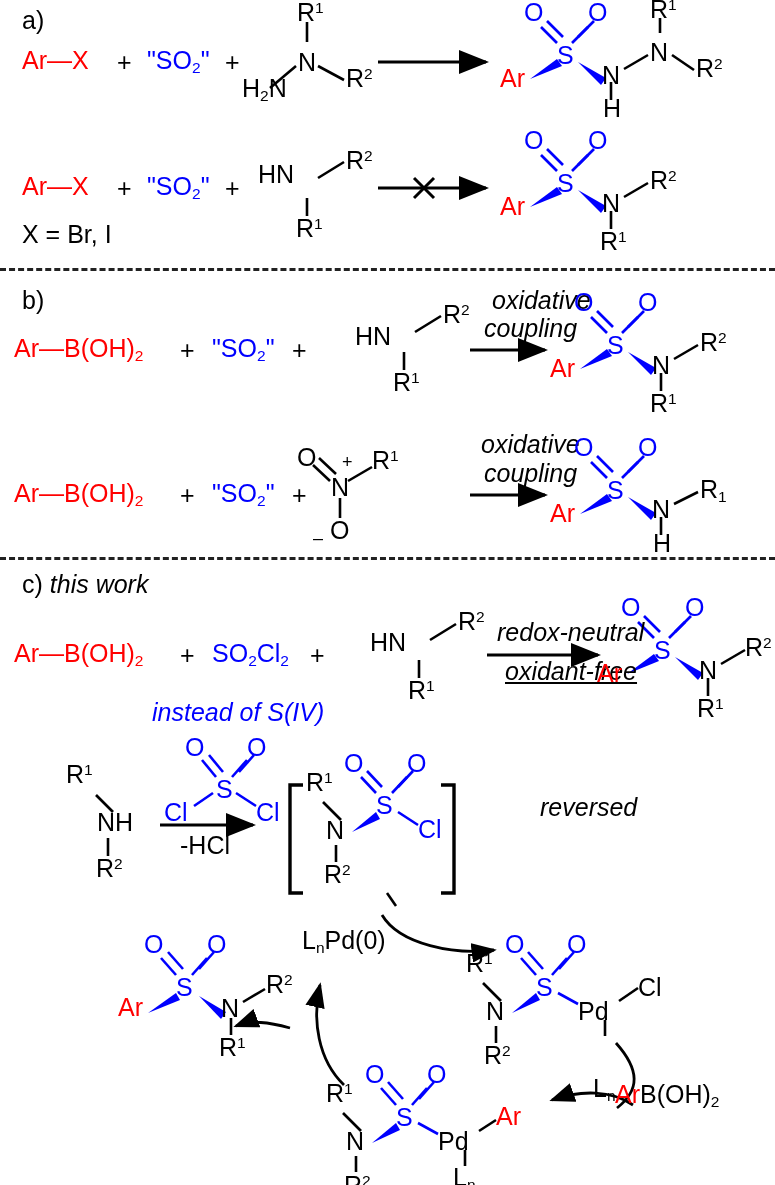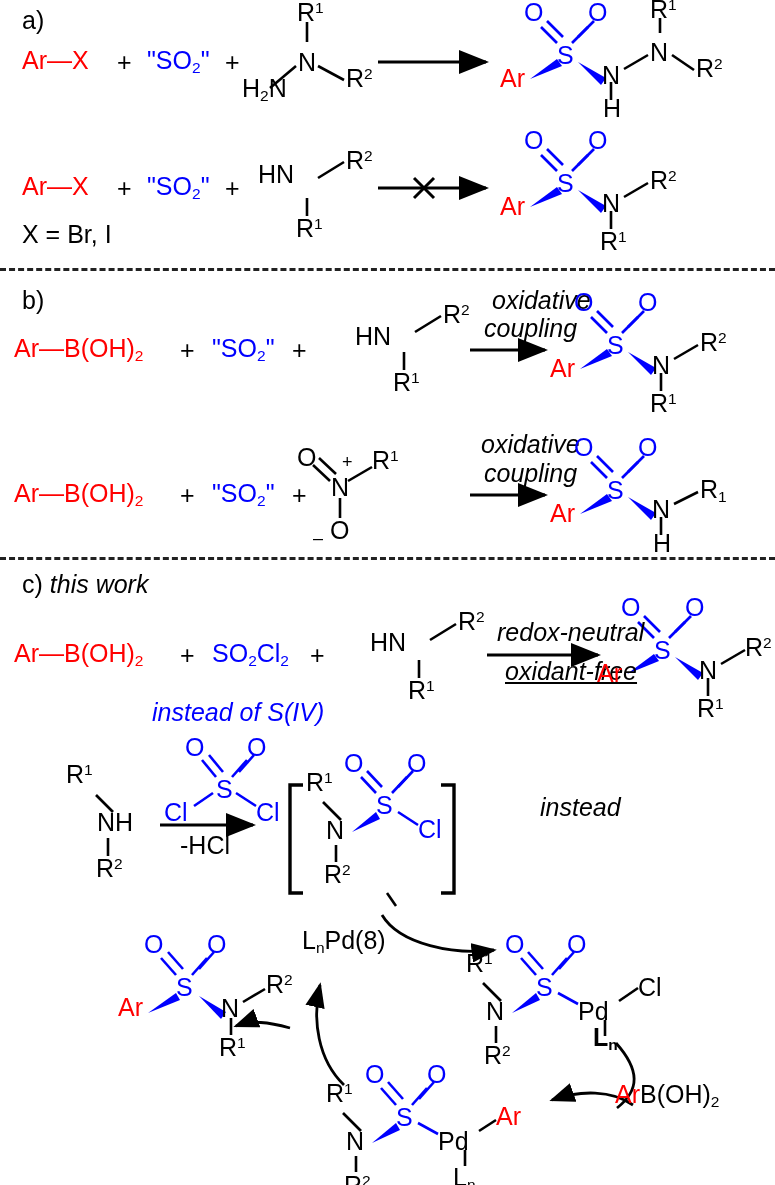--- a/index.html
+++ b/index.html
@@ -416,41 +416,41 @@
   </div>
   <div class="abs lbl blk" style="left:326px;top:818px;">N</div>
   <div class="abs lbl blue" style="left:376px;top:793px;">S</div>
   <div class="abs lbl blue" style="left:344px;top:751px;">O</div>
   <div class="abs lbl blue" style="left:407px;top:751px;">O</div>
   <div class="abs lbl blue" style="left:418px;top:817px;">Cl</div>
   <div class="abs lbl blk" style="left:324px;top:862px;">
     <span>R</span><span class="sup">2</span>
   </div>
 
-  <div class="abs lbl ital blk" style="left:540px;top:795px;">instead</div>
+  <div class="abs lbl ital blk" style="left:540px;top:795px;">reversed</div>
 
 
   <div class="abs lbl blk" style="left:302px;top:928px;">
-    <span>L</span><span class="sub">n</span><span>Pd(8)</span>
+    <span>L</span><span class="sub">n</span><span>Pd(0)</span>
   </div>
 
   <div class="abs lbl" style="left:615px;top:1082px;">
     <span class="red">Ar</span><span class="blk">B(OH)</span><span class="blk sub">2</span>
   </div>
 
   <div class="abs lbl blk" style="left:466px;top:951px;">
     <span>R</span><span class="sup">1</span>
   </div>
   <div class="abs lbl blk" style="left:486px;top:999px;">N</div>
   <div class="abs lbl blue" style="left:536px;top:975px;">S</div>
   <div class="abs lbl blue" style="left:505px;top:932px;">O</div>
   <div class="abs lbl blue" style="left:567px;top:932px;">O</div>
   <div class="abs lbl blk" style="left:578px;top:999px;">Pd</div>
   <div class="abs lbl blk" style="left:638px;top:975px;">Cl</div>
-  <div class="abs lbl blk" style="left:593px;top:1025px;font-weight:bold;">
+  <div class="abs lbl blk" style="left:593px;top:1076px;">
     <span>L</span><span class="sub">n</span>
   </div>
   <div class="abs lbl blk" style="left:484px;top:1043px;">
     <span>R</span><span class="sup">2</span>
   </div>
 
   <div class="abs lbl blk" style="left:326px;top:1081px;">
     <span>R</span><span class="sup">1</span>
   </div>
   <div class="abs lbl blk" style="left:346px;top:1129px;">N</div>

